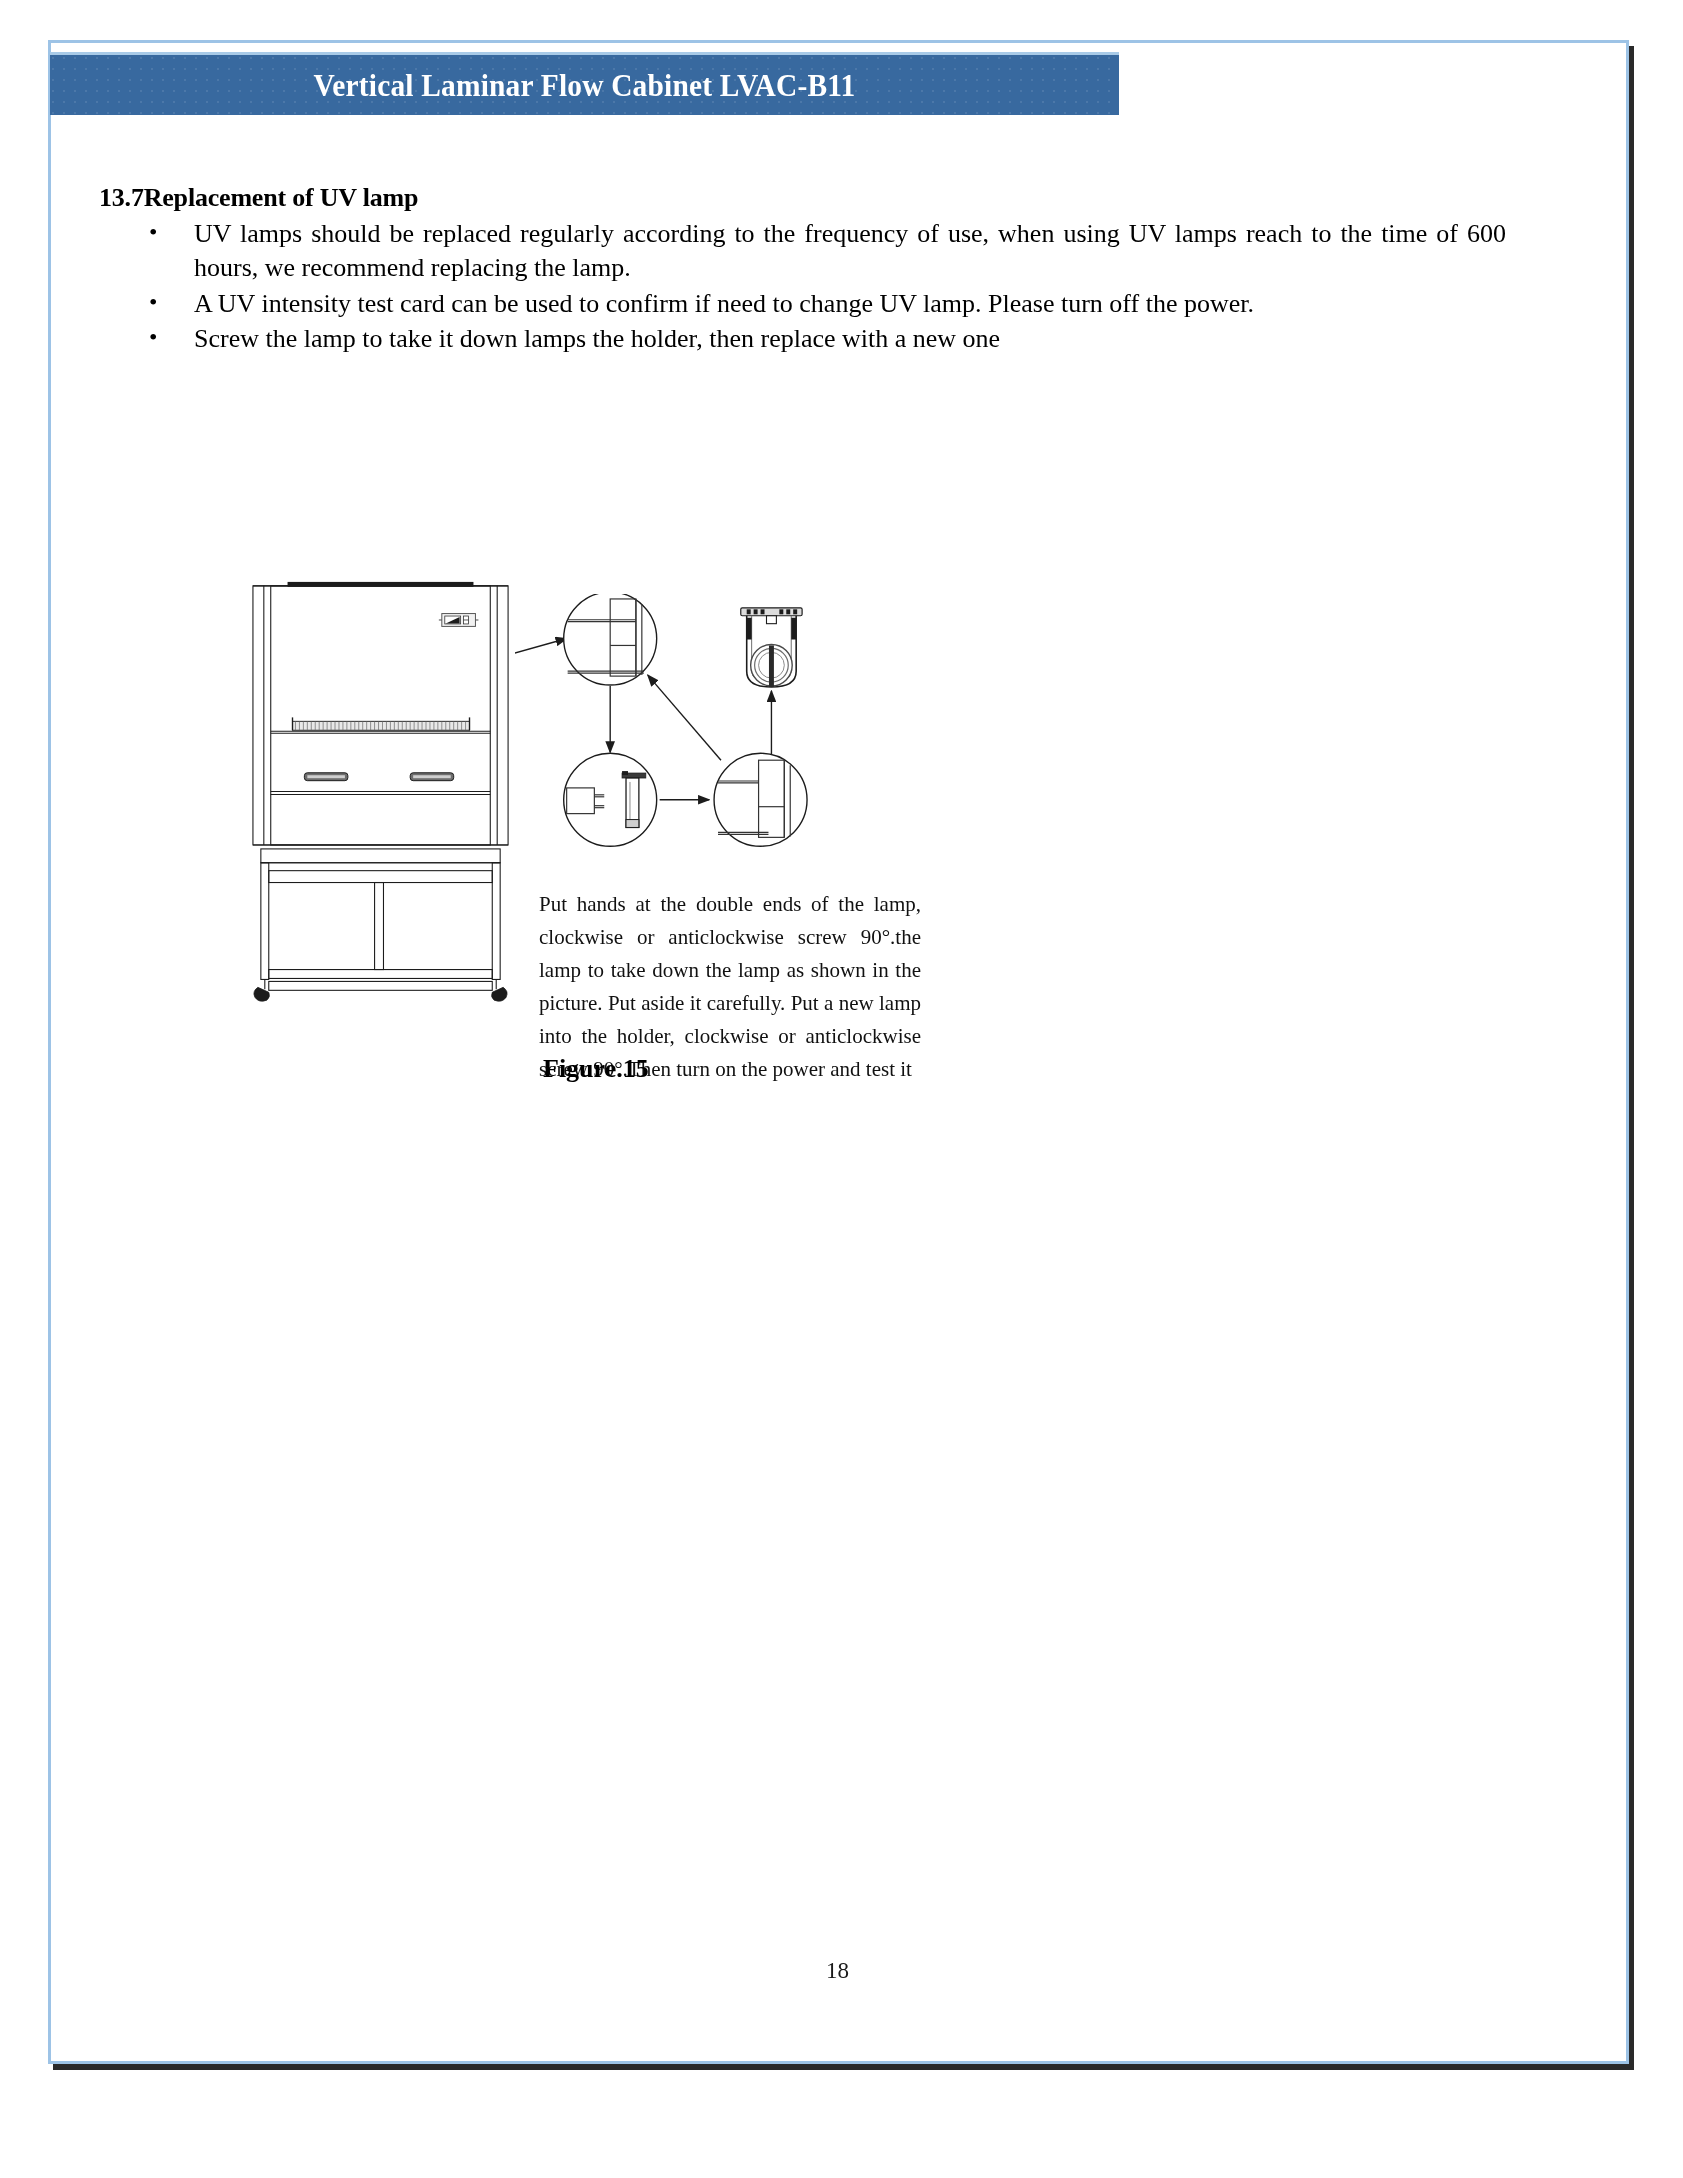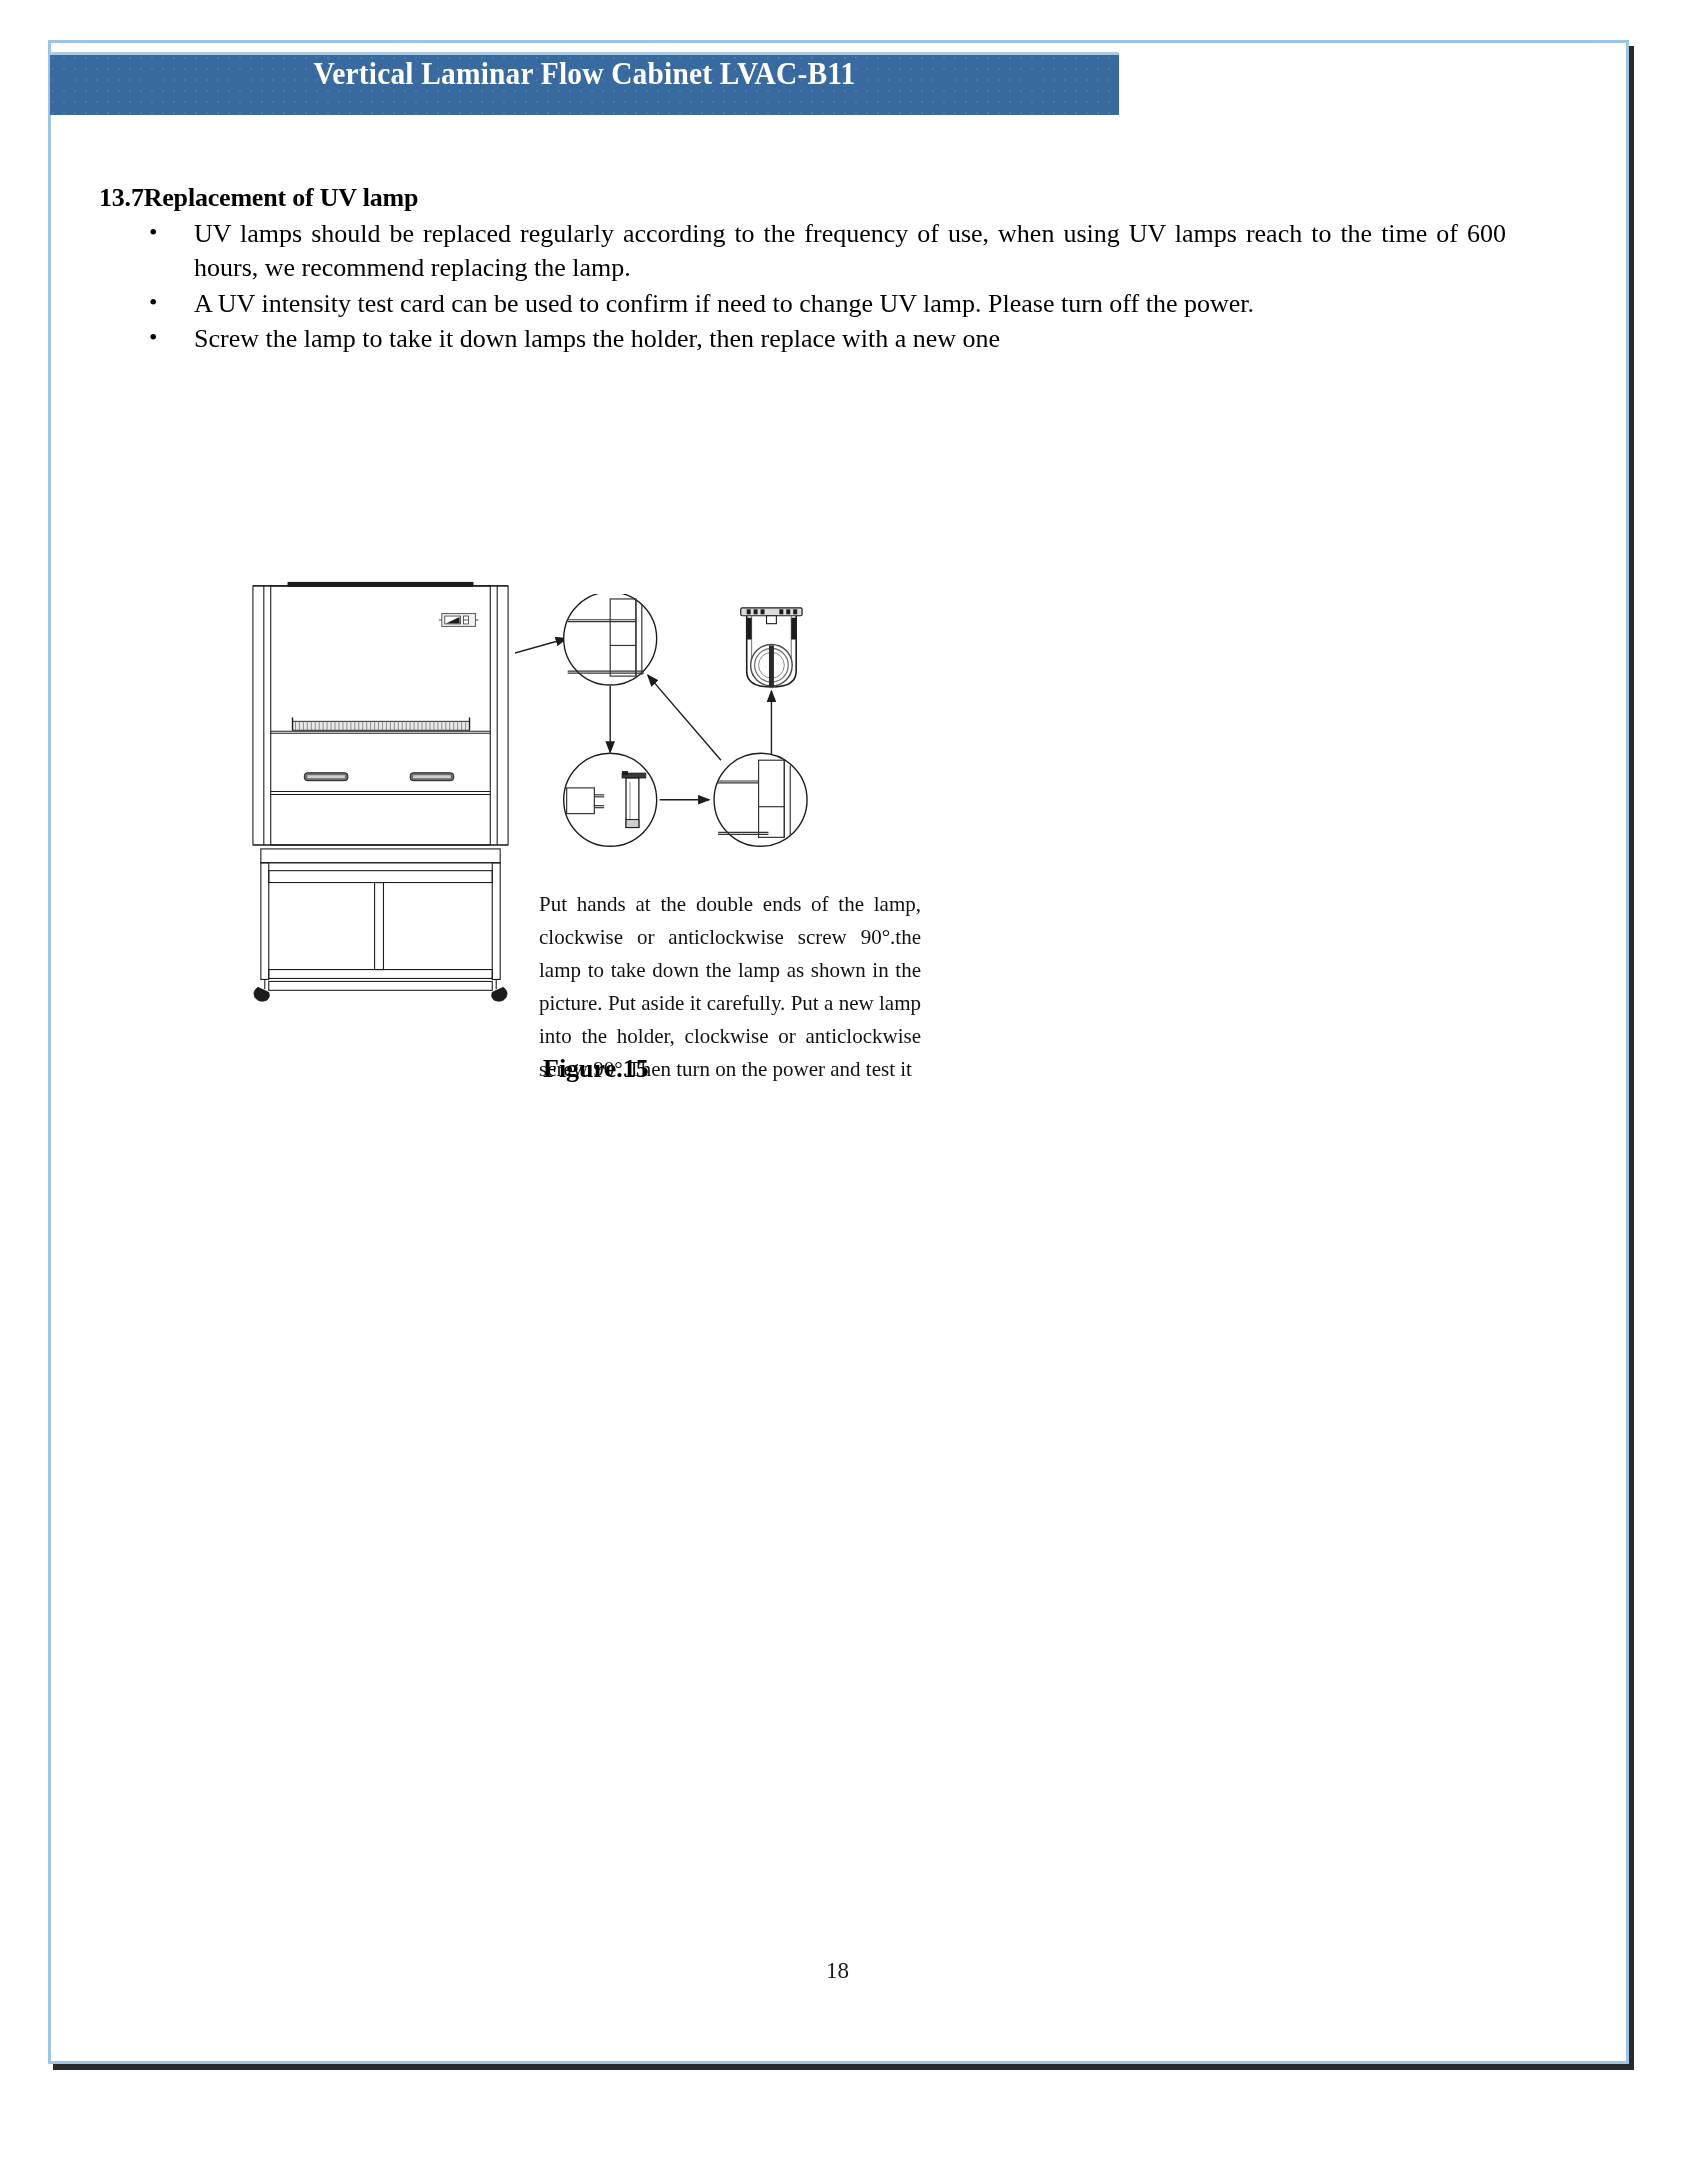--- a/index.html
+++ b/index.html
@@ -42,20 +42,21 @@
     top: 52px;
     width: 1069px;
     height: 63px;
     background: #38699f;
     background-image:
       radial-gradient(circle at 3px 3px, rgba(255,255,255,0.10) 1px, transparent 1.3px);
     background-size: 11px 11px;
     border-top: 3px solid #a9cbe8;
     box-sizing: border-box;
     display: flex;
+    align-items: center;
     justify-content: center;
   }
   #header-title {
     color: #ffffff;
     font-size: 32px;
     font-weight: bold;
     letter-spacing: 0.2px;
     white-space: nowrap;
     font-family: "Liberation Serif", "DejaVu Serif", serif;
     transform: scaleX(0.92);

